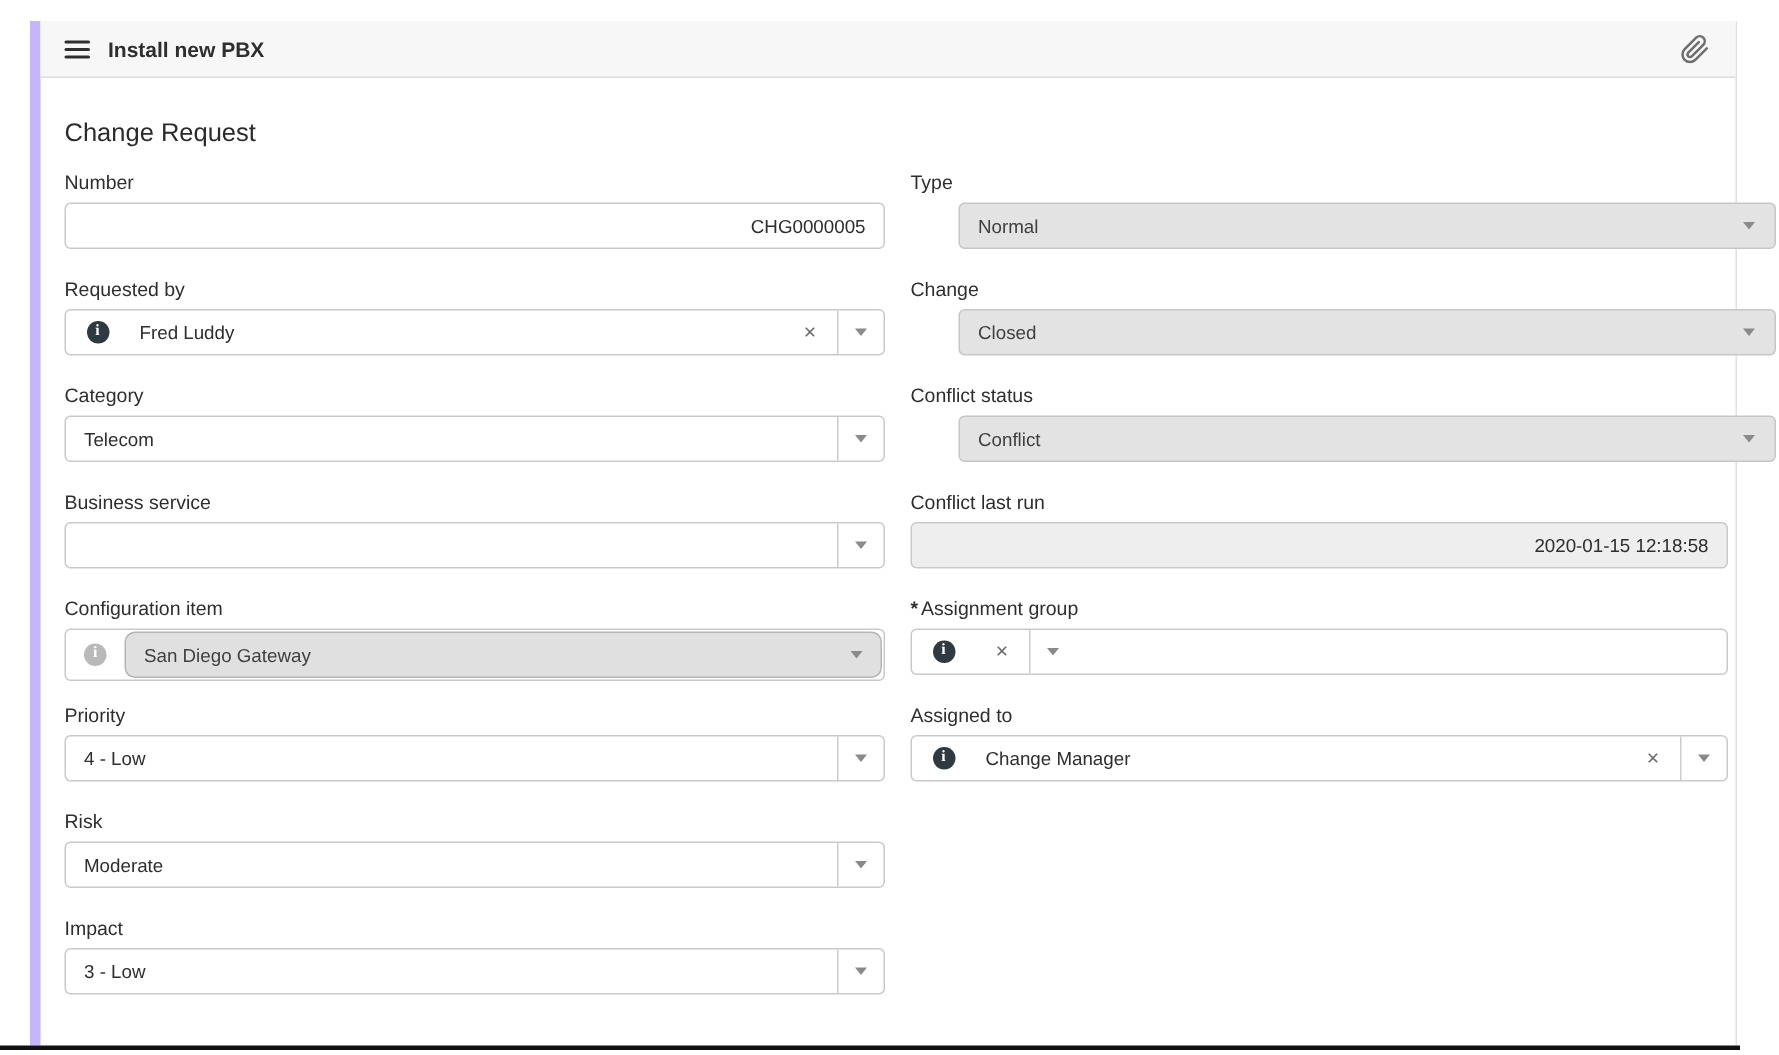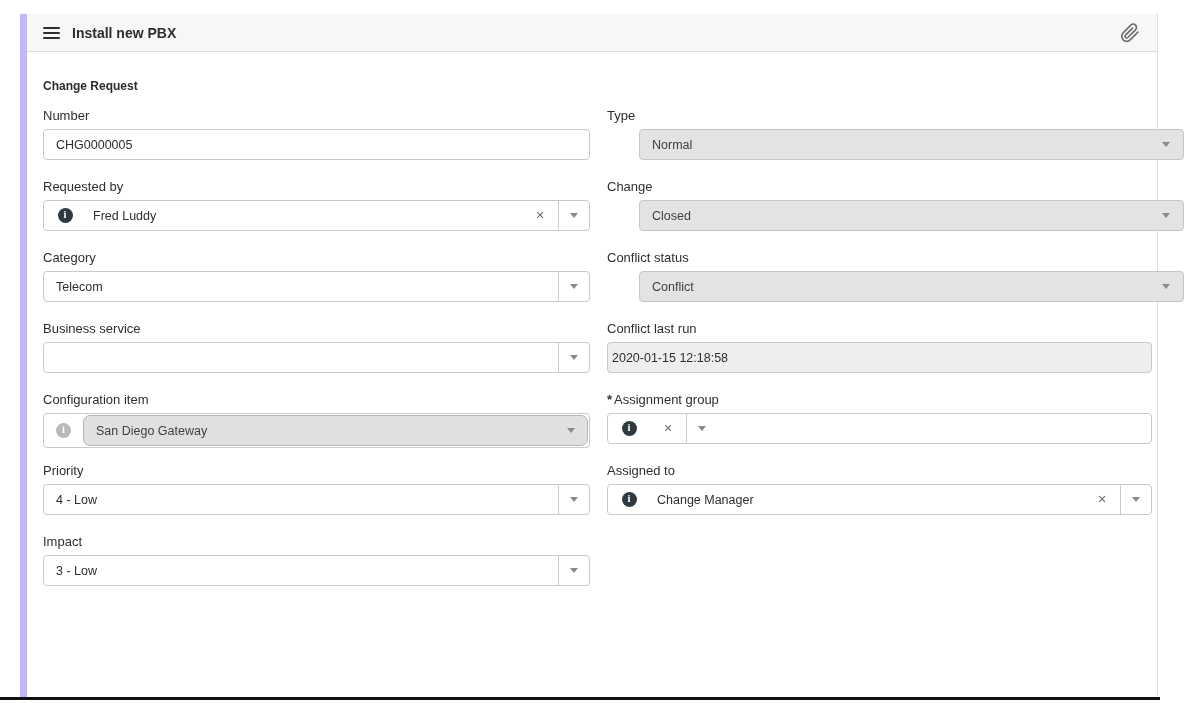--- a/index.html
+++ b/index.html
@@ -27,37 +27,37 @@
     display: flex; align-items: center;
     padding: 0 16px;
   }
   .hamburger { width: 17px; cursor: pointer; }
   .hamburger span { display: block; height: 2px; background: #2e2e2e; margin: 3px 0; border-radius: 1px; }
   .hdr-title { margin-left: 12px; font-size: 14px; font-weight: bold; color: #2e2e2e; }
   .hdr-spacer { flex: 1; }
   .paperclip { width: 22px; height: 22px; display: flex; align-items: center; justify-content: center; cursor: pointer; }
   
   .form-wrap { padding: 0 13px 0 16px; }
-  .form-title { font-size: 12px; font-weight: bold; color: #2b2b2b; margin: 27px 0 15px 0; }
+  .form-title { font-size: 17px; font-weight: normal; color: #2b2b2b; margin: 27px 0 15px 0; }
   .form-grid { display: grid; grid-template-columns: 547px 545px; column-gap: 17px; align-items: start; }
   .fgroup { margin-bottom: 19px; }
   .fgroup.tall { margin-bottom: 15px; }
   .flabel { display: block; font-size: 13px; color: #2e2e2e; margin-bottom: 6px; }
   .req-star { font-weight: bold; margin-right: 2px; color: #2e2e2e; }
   .fld {
     height: 31px; width: 100%;
     border: 1px solid #c9c9c9; border-radius: 4px;
     background: #ffffff;
     display: flex; align-items: center;
     font-size: 12.5px; color: #2e2e2e;
     overflow: hidden;
   }
   .fld input {
     flex: 1; height: 100%; border: none; outline: none; background: transparent;
-    padding: 0 12px; font: inherit; color: inherit;
+    padding: 0 12px; font: inherit; color: inherit; text-align: right;
   }
   
   .ref-icon-cell { width: 42px; height: 100%; display: flex; align-items: center; justify-content: center; flex: 0 0 auto; cursor: pointer; }
   .info-circle {
     width: 15px; height: 15px; border-radius: 50%;
     background: #2e3a40; color: #ffffff;
     font-family: "Liberation Serif", serif; font-weight: bold; font-size: 10.5px;
     display: flex; align-items: center; justify-content: center;
     line-height: 1;
   }
@@ -176,20 +176,30 @@
           <label class="flabel">Priority</label>
           <div class="fld">
             <span class="sel-text">4 - Low</span>
             <div class="vsep"></div>
             <div class="dd-btn">
               <span class="caret"></span>
             </div>
           </div>
         </div>
 
+        <div class="fgroup">
+          <label class="flabel">Risk</label>
+          <div class="fld">
+            <span class="sel-text">Moderate</span>
+            <div class="vsep"></div>
+            <div class="dd-btn">
+              <span class="caret"></span>
+            </div>
+          </div>
+        </div>
 
         <div class="fgroup">
           <label class="flabel">Impact</label>
           <div class="fld">
             <span class="sel-text">3 - Low</span>
             <div class="vsep"></div>
             <div class="dd-btn">
               <span class="caret"></span>
             </div>
           </div>

